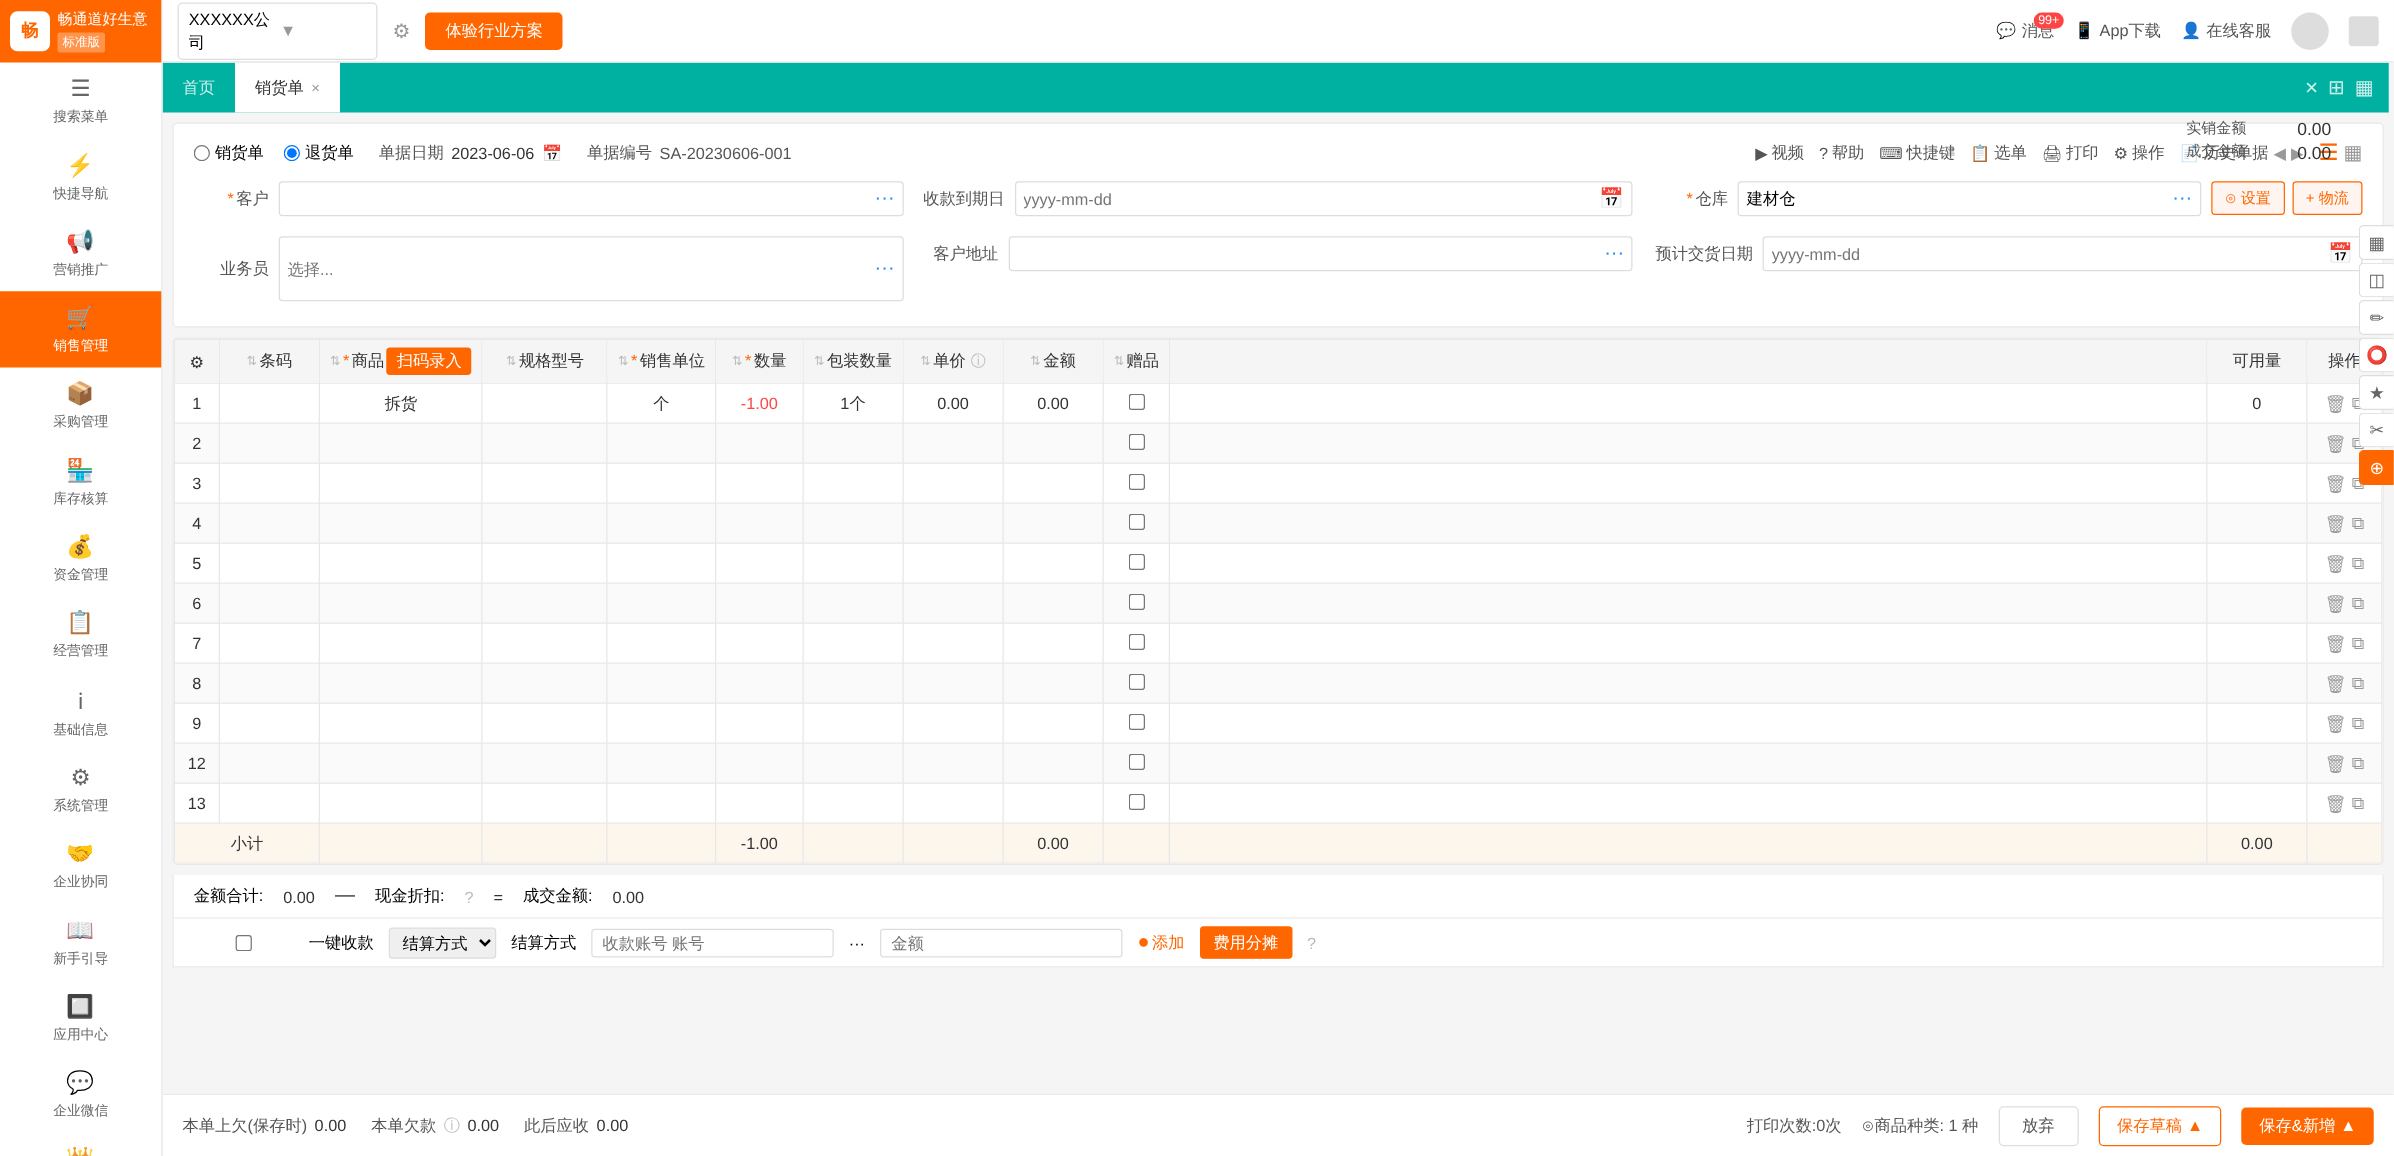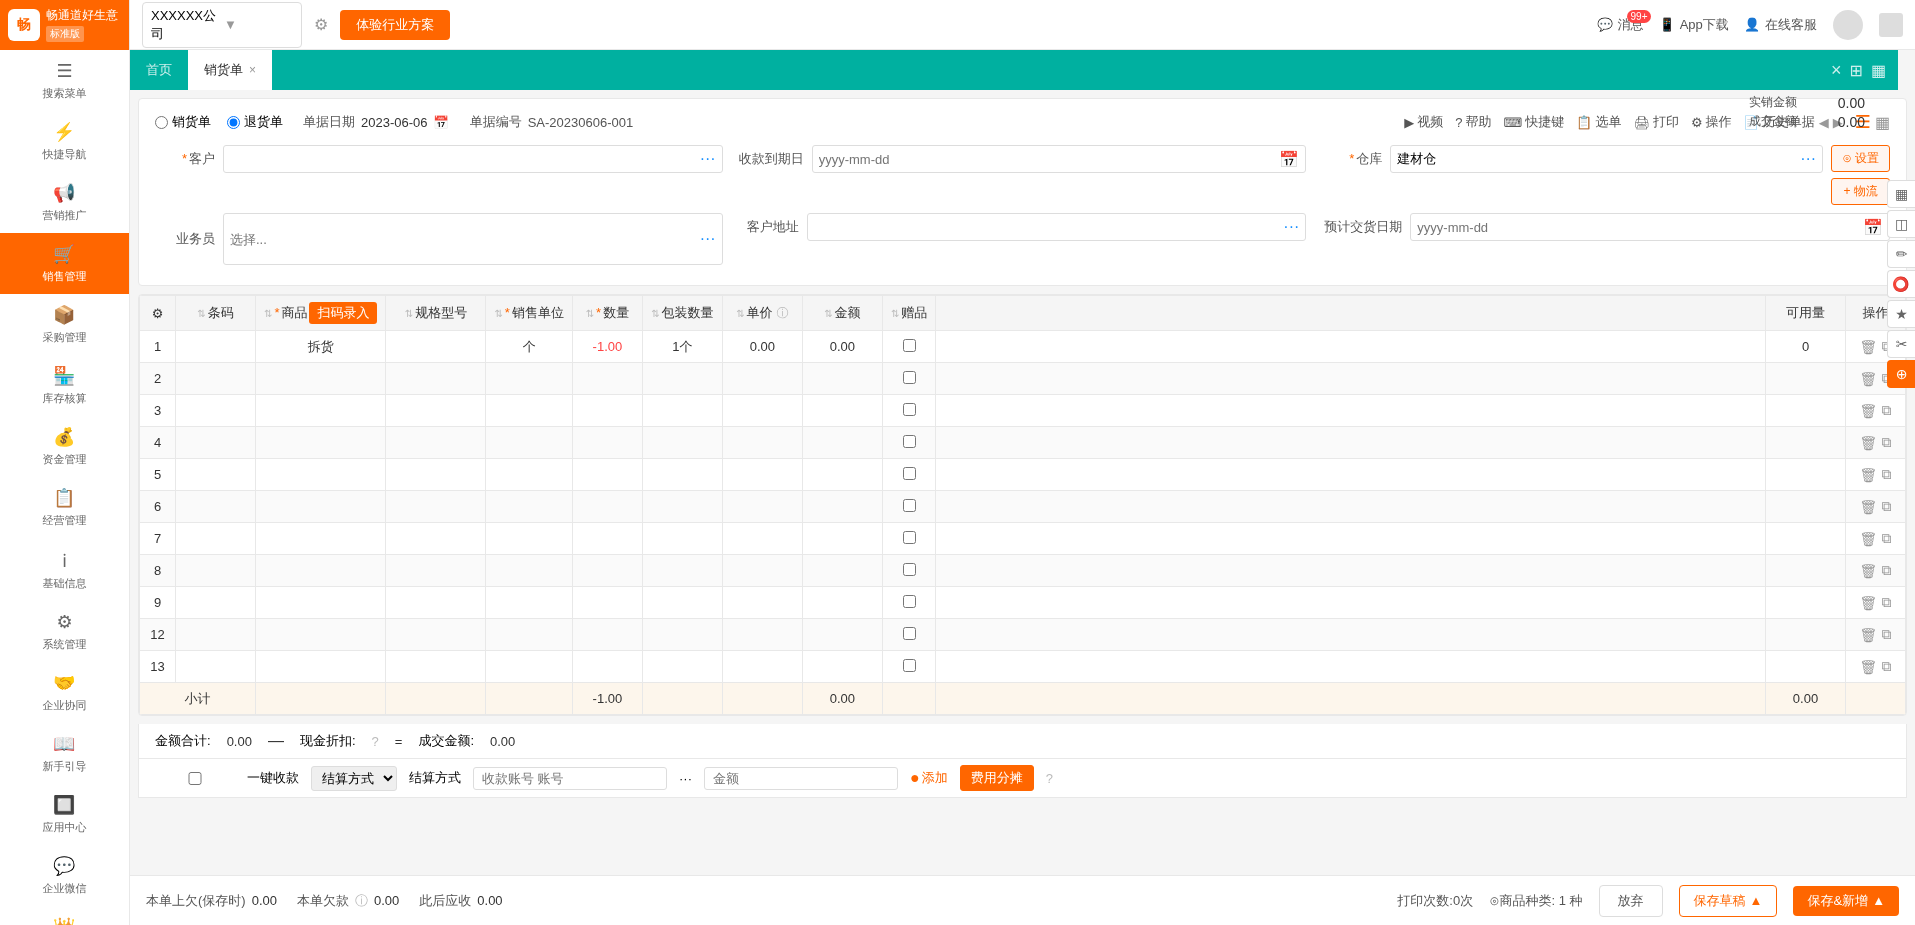--- a/index.html
+++ b/index.html
@@ -38,21 +38,21 @@
     .header-trial-btn { background: #ff6600; color: #fff; border: none; border-radius: 4px; padding: 6px 16px; cursor: pointer; font-size: 13px; }
     .header-right { margin-left: auto; display: flex; align-items: center; gap: 16px; }
     .header-msg { display: flex; align-items: center; gap: 4px; cursor: pointer; color: #555; position: relative; }
     .badge { background: #ff4444; color: #fff; font-size: 10px; padding: 1px 4px; border-radius: 8px; position: absolute; top: -6px; right: -8px; }
     .header-app { display: flex; align-items: center; gap: 4px; cursor: pointer; color: #555; }
     .header-service { display: flex; align-items: center; gap: 4px; cursor: pointer; color: #555; }
     .header-avatar { width: 30px; height: 30px; background: #ddd; border-radius: 50%; cursor: pointer; }
 
     
     .tab-bar {
-      position: fixed; left: 130px; top: 50px; right: 17px; height: 40px; background: #00b0a0;
+      position: fixed; left: 130px; top: 50px; right: 4px; height: 40px; background: #00b0a0;
       display: flex; align-items: center; z-index: 98;
     }
     .tab { display: flex; align-items: center; gap: 6px; padding: 0 16px; height: 100%; cursor: pointer; color: rgba(255,255,255,0.8); }
     .tab.active { background: #fff; color: #333; }
     .tab-close { color: #999; font-size: 12px; cursor: pointer; }
 
     
     .main {
       position: fixed; left: 130px; top: 90px; right: 0; bottom: 0; overflow-y: auto; background: #f5f5f5;
     }
@@ -67,21 +67,21 @@
     .form-date .date-val { color: #333; font-weight: 500; }
     .form-sn { display: flex; align-items: center; gap: 6px; color: #555; }
     .form-header-right { margin-left: auto; display: flex; align-items: center; gap: 12px; }
     .form-header-btn { display: flex; align-items: center; gap: 3px; cursor: pointer; color: #555; font-size: 12px; }
     .history-nav { display: flex; align-items: center; gap: 4px; }
     .form-row { display: flex; align-items: center; gap: 8px; margin-bottom: 8px; }
     .form-label { color: #555; min-width: 60px; text-align: right; white-space: nowrap; }
     .form-label.required::before { content: '*'; color: #ff6600; margin-right: 2px; }
     .form-ellipsis { color: #1890ff; cursor: pointer; font-size: 16px; }
     .form-calendar { color: #bbb; cursor: pointer; font-size: 16px; }
-    .col-right-btns { display: flex; flex-direction: column; gap: 6px; }
+    .col-right-btns { display: flex; flex-direction: row; gap: 6px; }
     .btn-setting { background: #fff5f0; border: 1px solid #ff6600; color: #ff6600; border-radius: 3px; padding: 4px 10px; cursor: pointer; font-size: 12px; }
     .btn-logistics { background: #fff5f0; border: 1px solid #ff6600; color: #ff6600; border-radius: 3px; padding: 4px 10px; cursor: pointer; font-size: 12px; }
     .remark-row { display: flex; align-items: center; gap: 8px; }
     .remark-label { color: #555; min-width: 60px; text-align: right; }
 
     
     .table-container { background: #fff; margin: 0 8px 8px 8px; border: 1px solid #e8e8e8; border-radius: 4px; overflow: auto; }
     .data-table { width: 100%; border-collapse: collapse; }
     .data-table th {
       background: #f5f5f5; border: 1px solid #e8e8e8; padding: 6px 8px;

